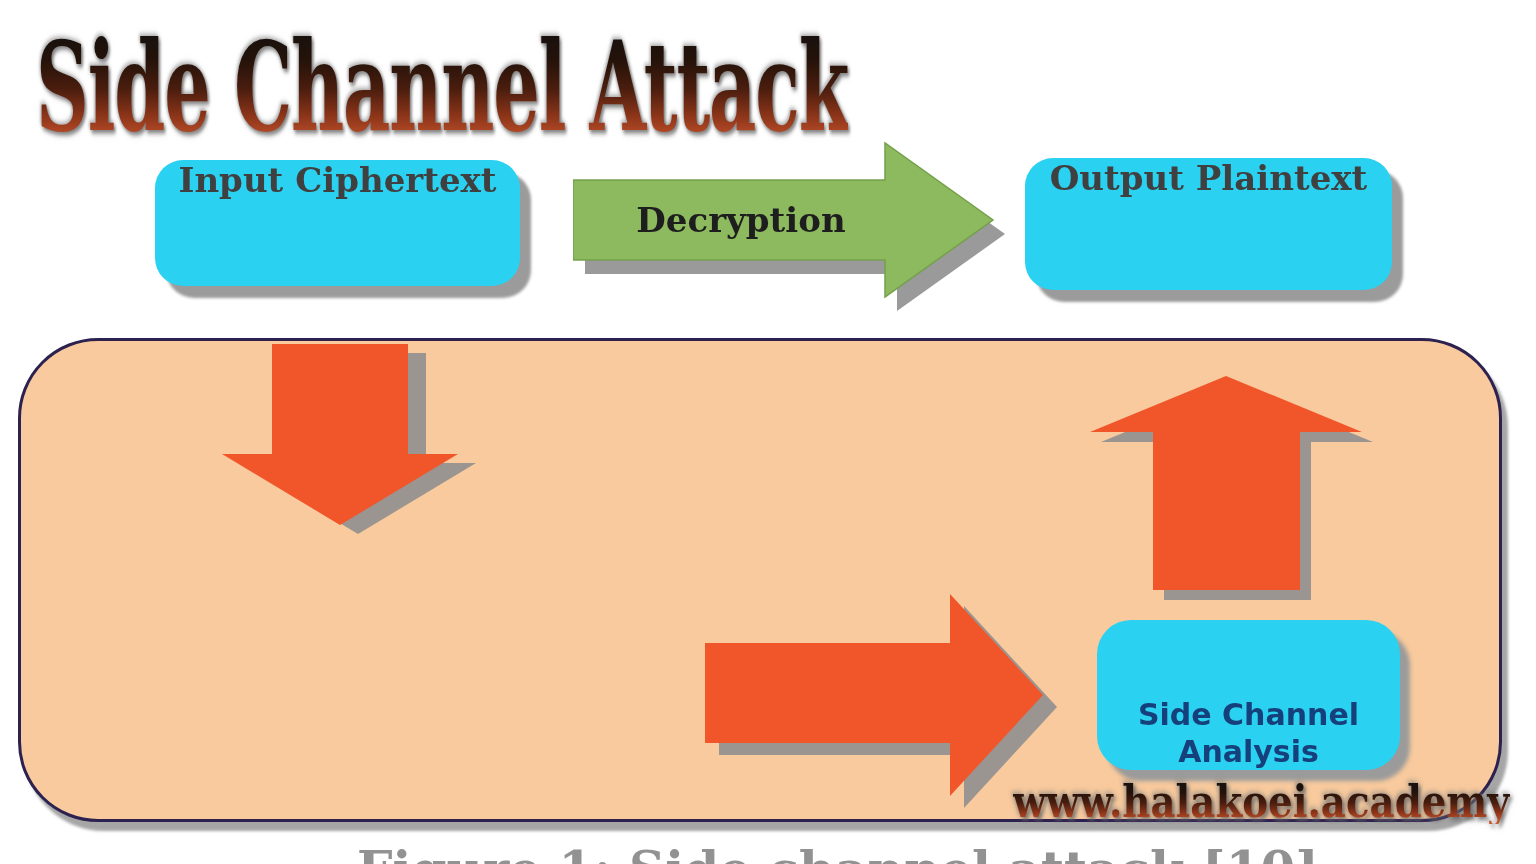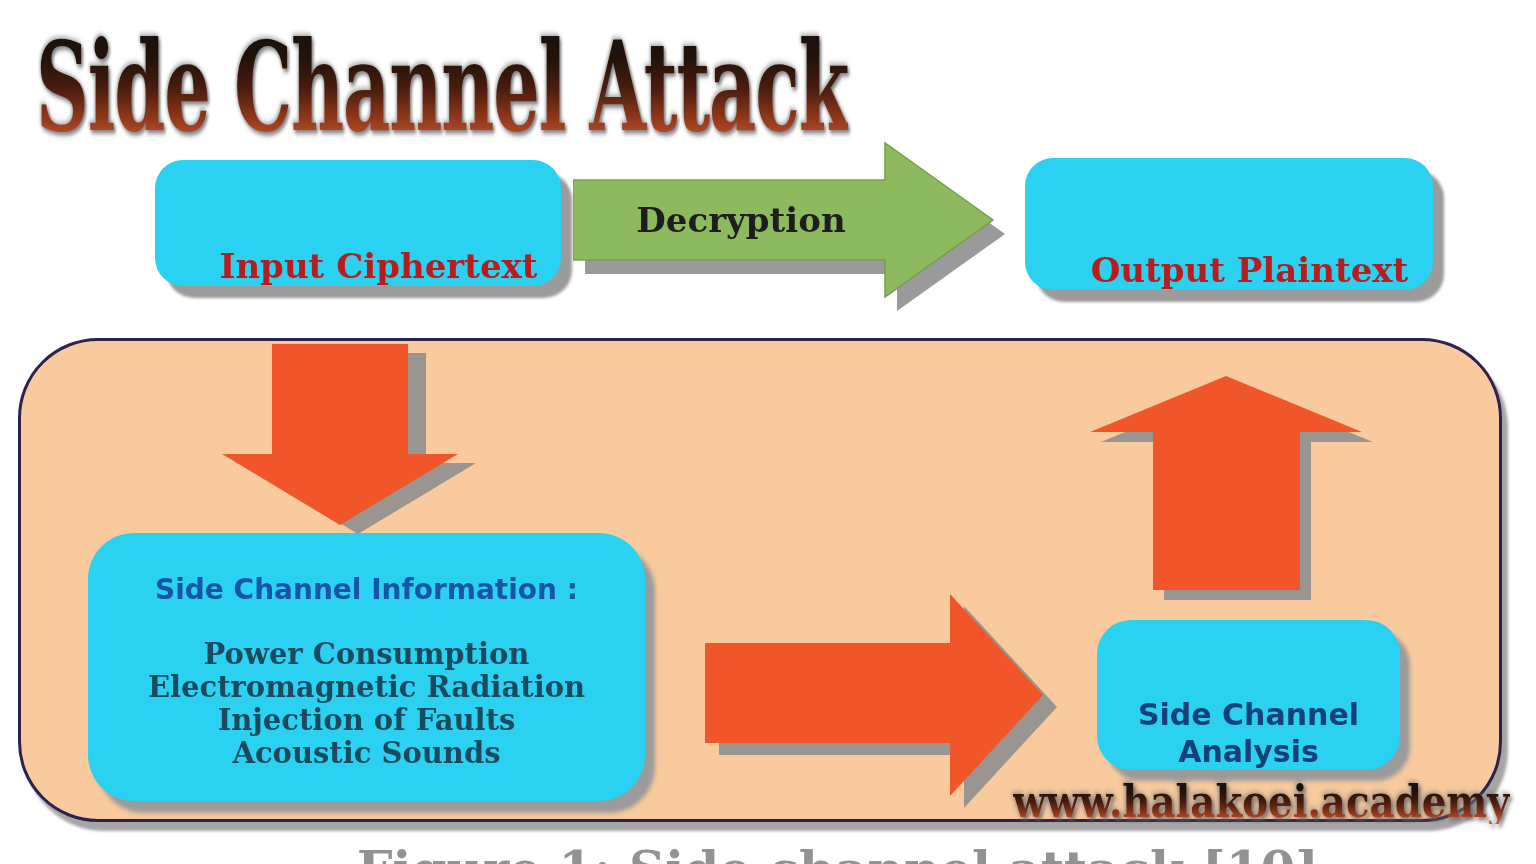--- a/index.html
+++ b/index.html
@@ -28,22 +28,22 @@
     position:absolute;right:26px;top:780px;
     font-size:44px;line-height:1;
     transform:scale(0.88,1);transform-origin:right top;
     z-index:6;
   }
 
   
   .cyan-box{
     position:absolute;background:#2bd1f0;border-radius:28px;
     box-shadow:11px 12px 3px #9b9b9b;
-    display:flex;align-items:flex-end;justify-content:center;text-align:center;
-    font-family:"DejaVu Serif", serif;font-weight:bold;color:#b91c1c;padding-left:41px;
+    display:flex;align-items:flex-start;justify-content:center;text-align:center;
+    font-family:"DejaVu Serif", serif;font-weight:bold;color:#404040;
   }
   .box-input  {left:155px;top:160px;width:365px;height:126px;font-size:34px;}
   .box-output {left:1025px;top:158px;width:367px;height:132px;font-size:34px;}
 
   
   .proc-arrow{position:absolute;left:573px;top:139px;width:440px;height:180px;}
   .proc-arrow .label{
     position:absolute;left:0;top:41px;width:312px;height:80px;
     display:flex;align-items:center;justify-content:center;
     font-family:"DejaVu Serif", serif;font-weight:bold;font-size:34px;color:#1e1e1e;
@@ -135,27 +135,20 @@
     </svg>
   </div>
 
   <div class="flow-arrow arrow-up">
     <svg width="296" height="228" viewBox="0 0 296 228">
       <polygon points="136,0 272,56 210,56 210,214 63,214 63,56 0,56" transform="translate(11,10)" fill="#8f8f8f" opacity="0.9"></polygon>
       <polygon points="136,0 272,56 210,56 210,214 63,214 63,56 0,56" fill="#f1562b"></polygon>
     </svg>
   </div>
 
-  <div class="info-box">
-    <div class="info-title">Side Channel Information :</div>
-    <div class="info-item">Power Consumption</div>
-    <div class="info-item">Electromagnetic Radiation</div>
-    <div class="info-item">Injection of Faults</div>
-    <div class="info-item">Acoustic Sounds</div>
-  </div>
 
   <div class="analysis-box">
     <span>Side Channel Analysis</span>
   </div>
 
   <div class="watermark grad-text">www.halakoei.academy</div>
 
   <div class="caption">Figure 1: Side channel attack [10]</div>
 
 </div>

